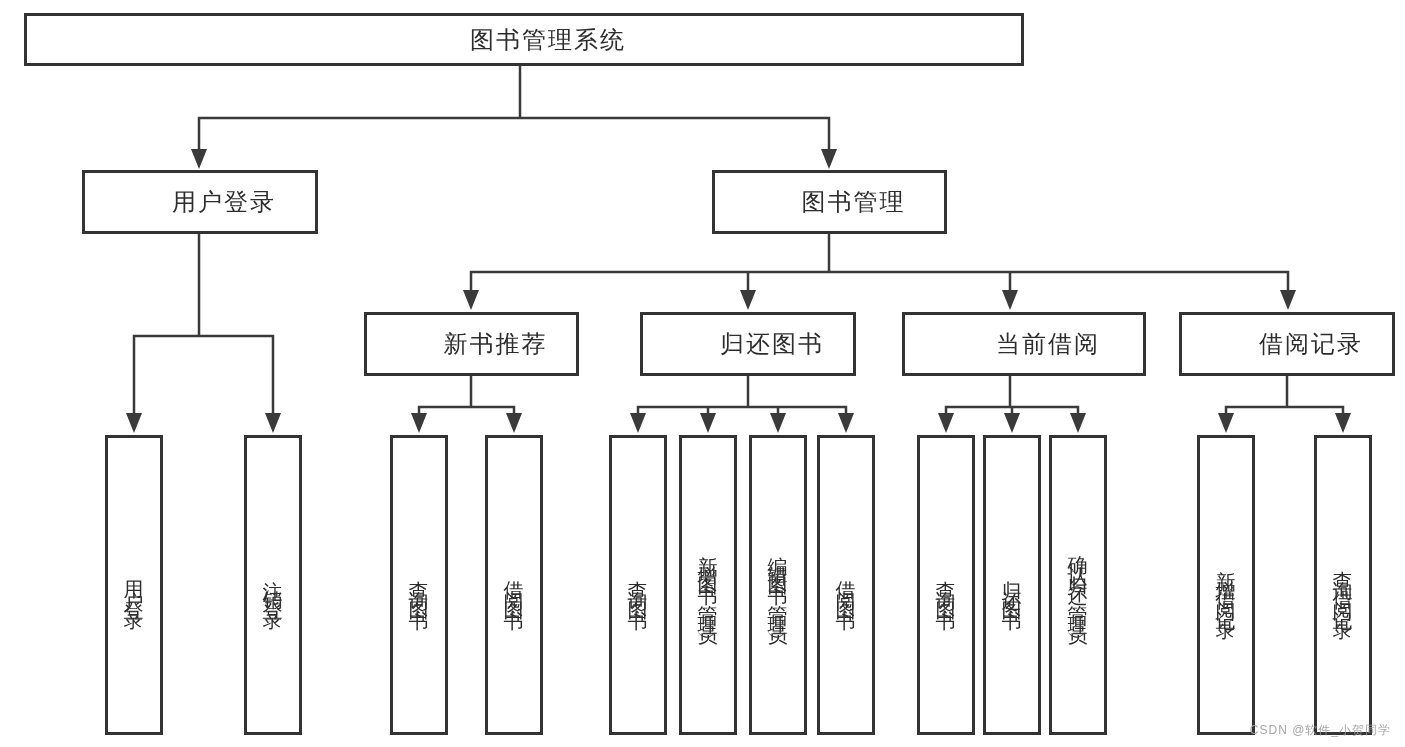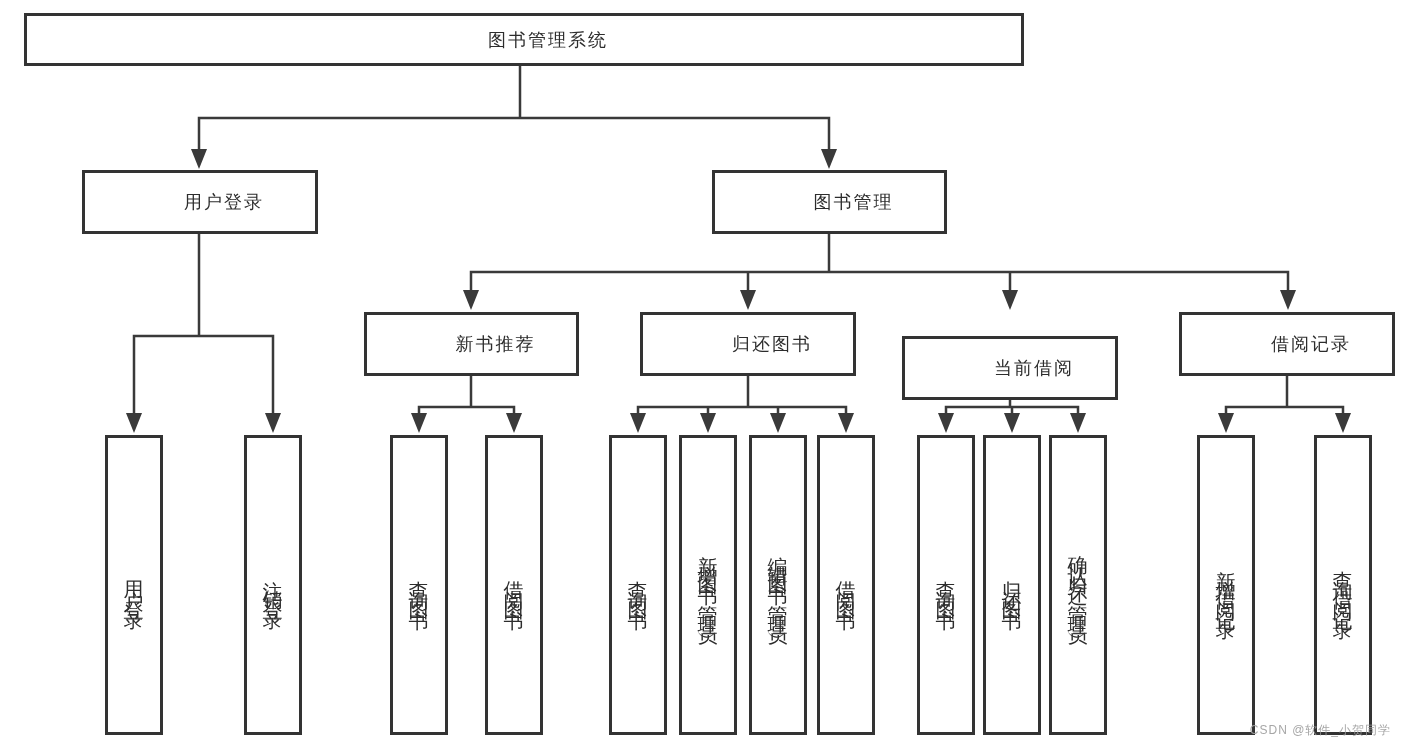--- a/index.html
+++ b/index.html
@@ -14,21 +14,21 @@
   .connectors{position:absolute;left:0;top:0;width:1405px;height:747px;}
   .box{
     position:absolute;
     box-sizing:border-box;
     border:3px solid #333333;
     background:#ffffff;
     color:#2d2d2d;
     display:flex;align-items:center;justify-content:center;
     z-index:2;
   }
-  .box-h{font-size:18px;letter-spacing:2px;white-space:nowrap;padding-left:48px;}
+  .box-h{font-size:24px;letter-spacing:2px;white-space:nowrap;padding-left:48px;}
   .box-v{font-size:20px;}
   .box-v .vtext{
     writing-mode:vertical-rl;
     letter-spacing:10px;
     line-height:1;
     white-space:nowrap;
   }
   .watermark{
     position:absolute;
     right:14px;bottom:8px;
@@ -94,21 +94,21 @@
   <div class="box box-h" style="left:364px;top:312px;width:215px;height:64px;">
     <span>新书推荐</span>
   </div>
 
   <div class="box box-h" style="left:712px;top:170px;width:235px;height:64px;">
     <span>图书管理</span>
   </div>
   <div class="box box-h" style="left:640px;top:312px;width:216px;height:64px;">
     <span>归还图书</span>
   </div>
-  <div class="box box-h" style="left:902px;top:312px;width:216px;height:64px;margin-top:24px;">
+  <div class="box box-h" style="left:902px;top:312px;width:244px;height:64px;">
     <span>当前借阅</span>
   </div>
   <div class="box box-h" style="left:1179px;top:312px;width:216px;height:64px;text-align:center;">
     <span>借阅记录</span>
   </div>
 
   <div class="box box-v" style="left:105px;top:435px;width:58px;height:300px;">
     <span class="vtext">用户登录</span>
   </div>
   <div class="box box-v" style="left:244px;top:435px;width:58px;height:300px;">

